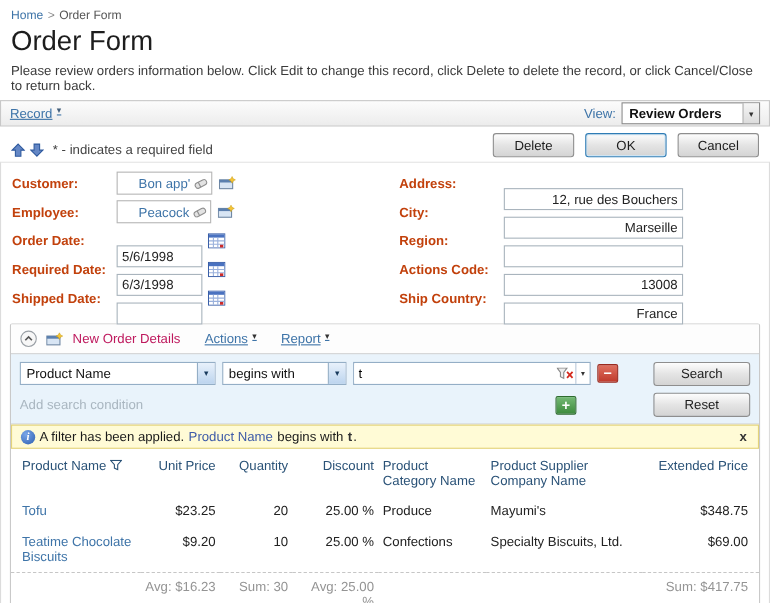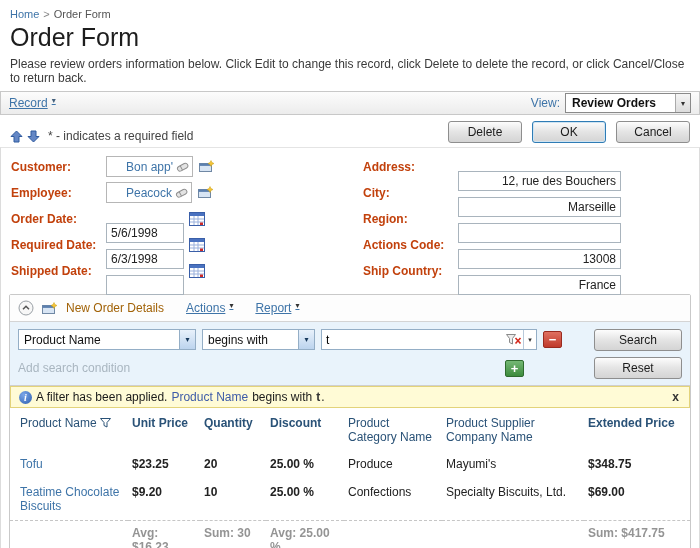--- a/index.html
+++ b/index.html
@@ -64,21 +64,21 @@
   .txt-input { border: 1px solid #a9b4bd; height: 20px; font-family: "Liberation Sans", sans-serif; font-size: 12px; padding: 0 4px; color: #222; margin-top: 28px; }
   .date-input { width: 78px; }
   .addr-input { width: 163px; text-align: right; }
   .icon-gap { margin-left: 6px; display: inline-flex; cursor: pointer; }
   .eraser { margin-left: 3px; display: inline-flex; cursor: pointer; }
   .cal-btn { margin-left: 5px; display: inline-flex; cursor: pointer; }
 
   
   .panel { margin: 4px 8px 8px 8px; border: 1px solid #c9c9c9; border-radius: 2px; background: #fff; }
   .panel-header { height: 26px; display: flex; align-items: center; gap: 8px; padding: 0 8px; background: #fdfdfd; }
-  .panel-header a.newlink { color: #a16207; text-decoration: none; cursor: pointer; }
+  .panel-header a.newlink { color: #be185d; text-decoration: none; cursor: pointer; }
   .panel-menus { display: flex; gap: 22px; margin-left: 14px; }
 
   .search-area { background: #e9f3fb; border-top: 1px solid #d4d4d4; border-bottom: 1px solid #cfcfcf; padding: 7px 8px 6px 8px; }
   .search-row { display: flex; align-items: flex-start; gap: 6px; }
   .sel { display: inline-flex; align-items: center; justify-content: space-between; background: #fff; border: 1px solid #94aec6; height: 21px; cursor: pointer; }
   .sel .txt { padding: 0 5px; color: #111; white-space: nowrap; overflow: hidden; }
   .sel .arrow { width: 16px; align-self: stretch; display: flex; align-items: center; justify-content: center; font-size: 8px;
     color: #17395c; background: linear-gradient(#e8f1fb, #bcd4ee); border-left: 1px solid #94aec6; }
   .sel-field { width: 178px; }
   .sel-op { width: 113px; }
@@ -101,21 +101,21 @@
   .filter-bar b { font-weight: bold; }
   .filter-close { margin-left: auto; font-weight: bold; color: #333; cursor: pointer; padding: 0 2px; }
   .info-icon { width: 13px; height: 13px; border-radius: 50%; background: radial-gradient(circle at 35% 30%, #7aa6e8, #2d5fb0);
     color: #fff; font-family: "Liberation Serif", serif; font-style: italic; font-weight: bold; font-size: 10px;
     display: inline-flex; align-items: center; justify-content: center; flex: none; }
 
   
   .grid { width: 100%; border-collapse: collapse; table-layout: fixed; }
   .grid th { color: #2a5277; font-weight: 400; text-align: left; padding: 8px 4px 6px 4px; vertical-align: top; cursor: pointer; font-size: 12px; }
   .grid td { padding: 7px 4px; vertical-align: top; font-size: 12px; color: #222; }
-  .grid .r { text-align: left; font-weight: bold; }
+  .grid .r { text-align: right; }
   .grid a { color: #3e74a8; text-decoration: none; cursor: pointer; }
   .grid .agg td { color: #949494; border-top: 1px dashed #c6c6c6; padding: 5px 4px; }
   .funnel-hdr { display: inline-flex; margin-left: 3px; vertical-align: -1px; cursor: pointer; }
   .c-product { width: 118px; } .c-unit { width: 72px; } .c-qty { width: 66px; } .c-disc { width: 78px; }
   .c-cat { width: 98px; } .c-sup { width: 142px; } .c-ext { width: auto; }
   .page-bottom-edge { border-bottom: 1px solid #c2c2c2; }
 </style>
 </head>
 <body>
 

